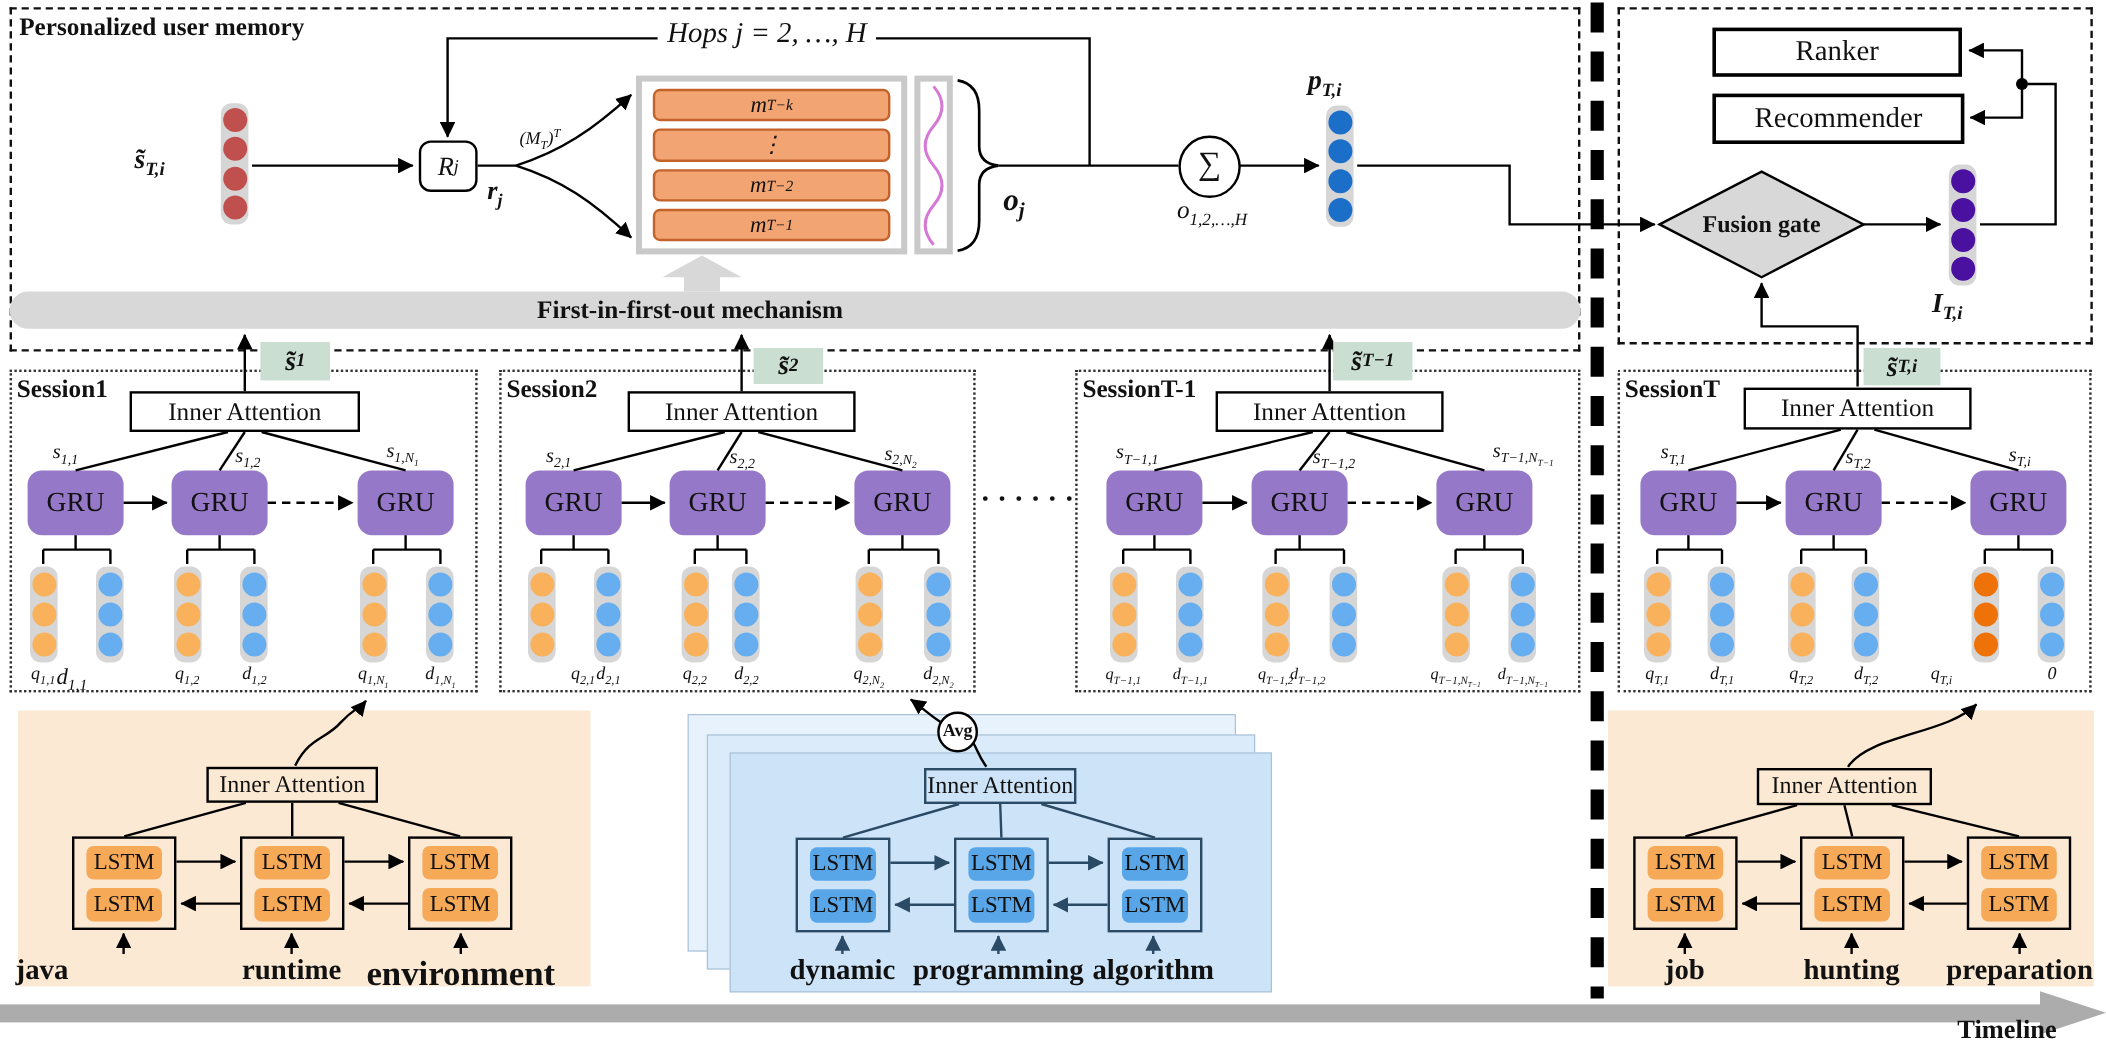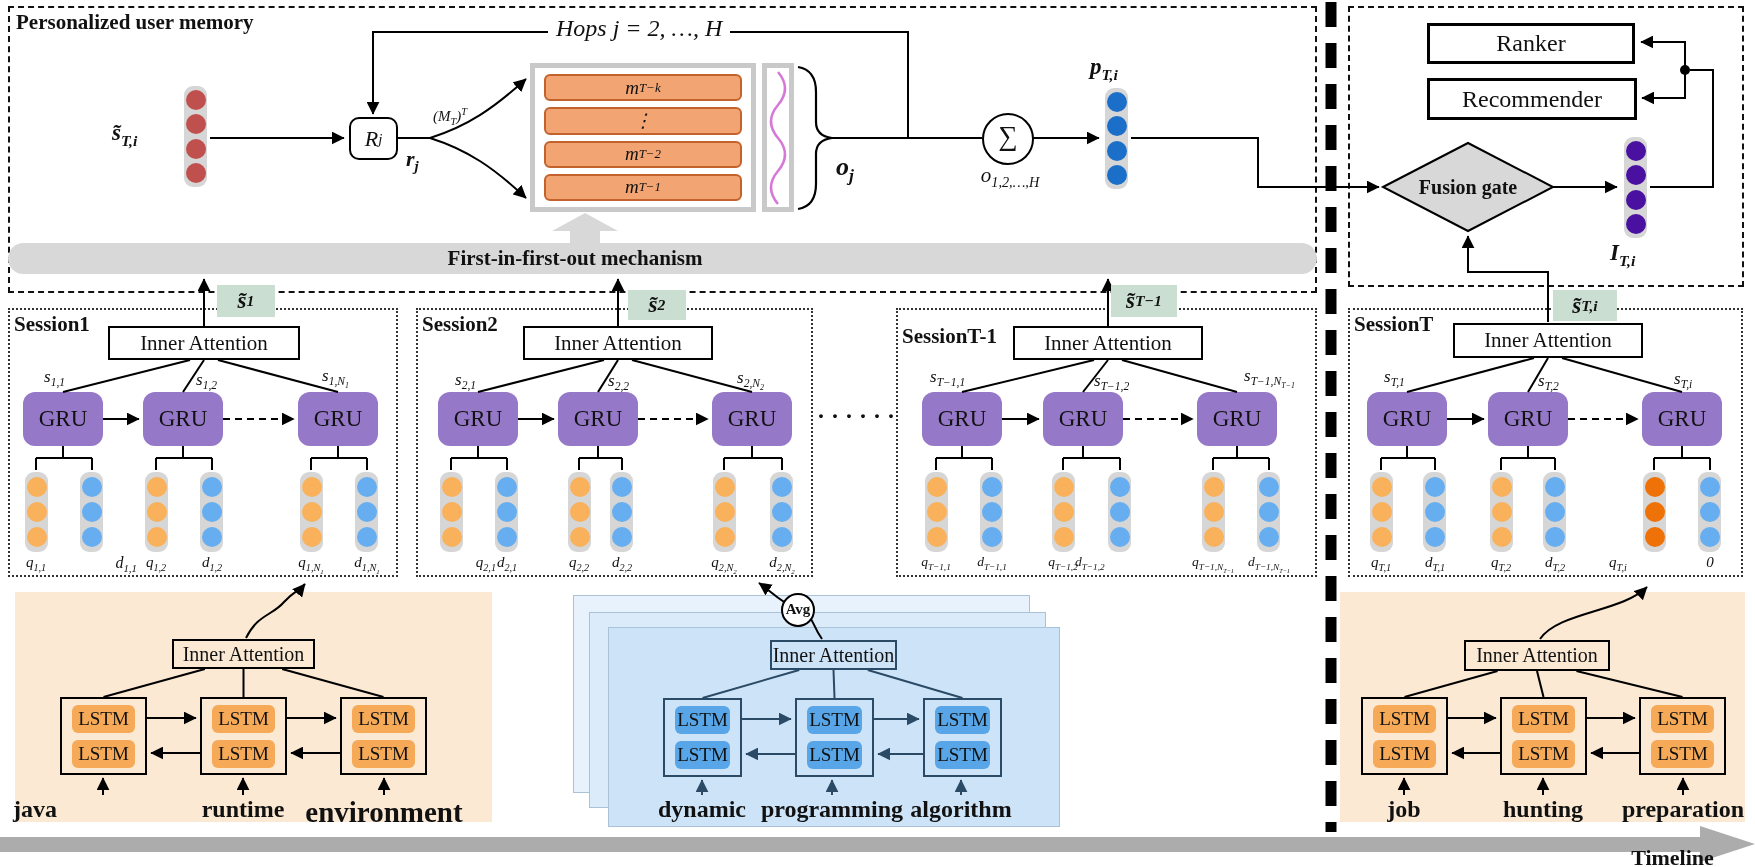--- a/index.html
+++ b/index.html
@@ -211,21 +211,21 @@
       <div style="width: 20px; height: 20px; border-radius: 50%; background: rgb(249, 177, 92);"></div>
       <div style="width: 20px; height: 20px; border-radius: 50%; background: rgb(249, 177, 92);"></div>
       <div style="width: 20px; height: 20px; border-radius: 50%; background: rgb(249, 177, 92);"></div>
     </div>
     <div class="abs" style="left: 80px; top: 472px; width: 23px; height: 80px; background: rgb(214, 214, 214); border-radius: 9px; display: flex; flex-direction: column; align-items: center; justify-content: space-evenly; z-index: 2;">
       <div style="width: 20px; height: 20px; border-radius: 50%; background: rgb(102, 174, 240);"></div>
       <div style="width: 20px; height: 20px; border-radius: 50%; background: rgb(102, 174, 240);"></div>
       <div style="width: 20px; height: 20px; border-radius: 50%; background: rgb(102, 174, 240);"></div>
     </div>
     <div class="abs mlab" style="left: -9px; top: 554px; width: 90px; text-align: center; font-size: 15px;">q<sub>1,1</sub></div>
-    <div class="abs mlab" style="left: 47px; top: 554px; width: 90px; text-align: right; font-size: 16px;">d<sub>1,1</sub></div>
+    <div class="abs mlab" style="left: 47px; top: 554px; width: 90px; text-align: left; font-size: 19px;">d<sub>1,1</sub></div>
     <div class="abs ctr" style="left: 143px; top: 392px; width: 80px; height: 54px; background: rgb(150, 120, 200); border-radius: 12px; font-size: 23px; z-index: 2;">GRU</div>
     <div class="abs mlab" style="left: 196px; top: 370px; font-size: 17px;">s<sub>1,2</sub></div>
     <div class="abs" style="left: 145px; top: 472px; width: 23px; height: 80px; background: rgb(214, 214, 214); border-radius: 9px; display: flex; flex-direction: column; align-items: center; justify-content: space-evenly; z-index: 2;">
       <div style="width: 20px; height: 20px; border-radius: 50%; background: rgb(249, 177, 92);"></div>
       <div style="width: 20px; height: 20px; border-radius: 50%; background: rgb(249, 177, 92);"></div>
       <div style="width: 20px; height: 20px; border-radius: 50%; background: rgb(249, 177, 92);"></div>
     </div>
     <div class="abs" style="left: 200px; top: 472px; width: 23px; height: 80px; background: rgb(214, 214, 214); border-radius: 9px; display: flex; flex-direction: column; align-items: center; justify-content: space-evenly; z-index: 2;">
       <div style="width: 20px; height: 20px; border-radius: 50%; background: rgb(102, 174, 240);"></div>
       <div style="width: 20px; height: 20px; border-radius: 50%; background: rgb(102, 174, 240);"></div>
@@ -287,21 +287,21 @@
       <div style="width: 20px; height: 20px; border-radius: 50%; background: rgb(249, 177, 92);"></div>
     </div>
     <div class="abs" style="left: 770px; top: 472px; width: 23px; height: 80px; background: rgb(214, 214, 214); border-radius: 9px; display: flex; flex-direction: column; align-items: center; justify-content: space-evenly; z-index: 2;">
       <div style="width: 20px; height: 20px; border-radius: 50%; background: rgb(102, 174, 240);"></div>
       <div style="width: 20px; height: 20px; border-radius: 50%; background: rgb(102, 174, 240);"></div>
       <div style="width: 20px; height: 20px; border-radius: 50%; background: rgb(102, 174, 240);"></div>
     </div>
     <div class="abs mlab" style="left: 679px; top: 554px; width: 90px; text-align: center; font-size: 15px;">q<sub>2,N<sub>2</sub></sub></div>
     <div class="abs mlab" style="left: 737px; top: 554px; width: 90px; text-align: center; font-size: 15px;">d<sub>2,N<sub>2</sub></sub></div>
     <div class="abs dot-box" style="left: 896px; top: 308px; width: 421px; height: 269px;"></div>
-    <div class="abs bold" style="left: 902px; top: 312px; font-size: 21px; z-index: 4; margin-top: 12px;">SessionT-1</div>
+    <div class="abs bold" style="left: 902px; top: 312px; font-size: 21px; z-index: 4;">SessionT-1</div>
     <div class="abs box ctr" style="left: 1013px; top: 326px; width: 190px; height: 34px; font-size: 21px;">Inner Attention</div>
     <div class="abs mlab ctr" style="left: 1111px; top: 285px; width: 66px; height: 32px; background: rgb(203, 222, 210); font-size: 23px; font-weight: bold;">s̃<sub>T−1</sub></div>
     <div class="abs ctr" style="left: 922px; top: 392px; width: 80px; height: 54px; background: rgb(150, 120, 200); border-radius: 12px; font-size: 23px; z-index: 2;">GRU</div>
     <div class="abs mlab" style="left: 930px; top: 367px; font-size: 17px;">s<sub>T−1,1</sub></div>
     <div class="abs" style="left: 925px; top: 472px; width: 23px; height: 80px; background: rgb(214, 214, 214); border-radius: 9px; display: flex; flex-direction: column; align-items: center; justify-content: space-evenly; z-index: 2;">
       <div style="width: 20px; height: 20px; border-radius: 50%; background: rgb(249, 177, 92);"></div>
       <div style="width: 20px; height: 20px; border-radius: 50%; background: rgb(249, 177, 92);"></div>
       <div style="width: 20px; height: 20px; border-radius: 50%; background: rgb(249, 177, 92);"></div>
     </div>
     <div class="abs" style="left: 980px; top: 472px; width: 23px; height: 80px; background: rgb(214, 214, 214); border-radius: 9px; display: flex; flex-direction: column; align-items: center; justify-content: space-evenly; z-index: 2;">

